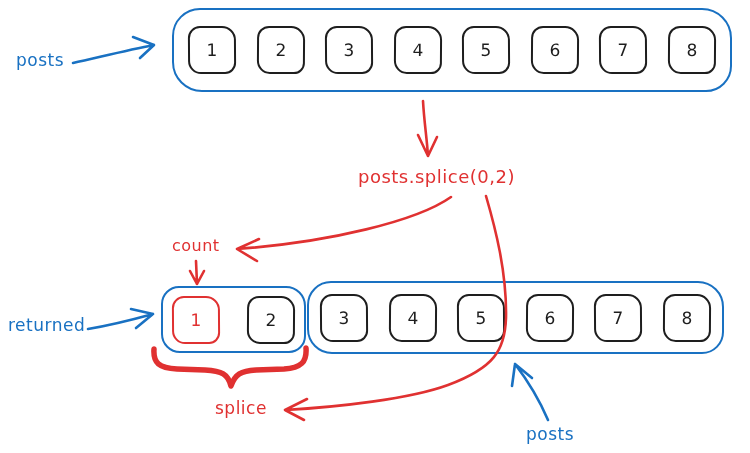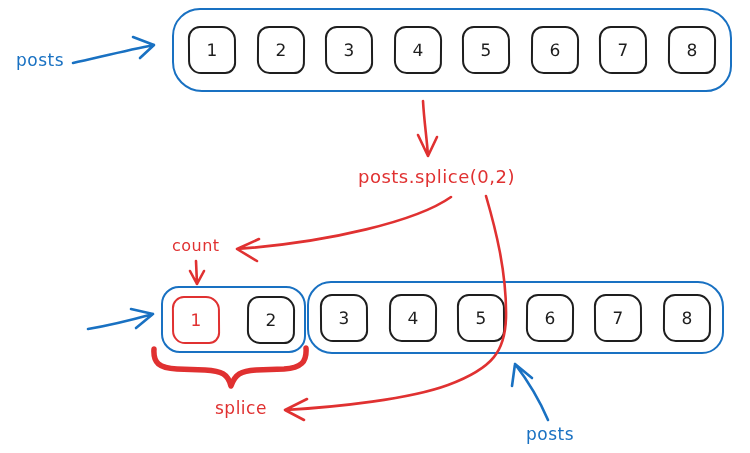--- a/index.html
+++ b/index.html
@@ -119,20 +119,21 @@
     <div class="box">4</div>
     <div class="box">5</div>
     <div class="box">6</div>
     <div class="box">7</div>
     <div class="box">8</div>
   </div>
 
   <div id="label-posts-top" class="hand-label blue-label">posts</div>
   <div id="label-operation" class="hand-label red-label">posts.splice(0,2)</div>
   <div id="label-index" class="hand-label red-label">count</div>
+  <div id="label-returned" class="hand-label blue-label">returned</div>
   <div id="label-count" class="hand-label red-label">splice</div>
   <div id="label-posts-bottom" class="hand-label blue-label">posts</div>
 
   <svg id="annotation-layer" viewBox="0 0 750 453" xmlns="http://www.w3.org/2000/svg">
 
     <path class="thin-stroke" d="M73,63 C100,57 128,50 154,45 M154,45 L133,37 M154,45 L140,58" stroke="#1971c2"></path>
 
     <path class="thin-stroke" d="M423,101 C424,120 427,140 428,156 M428,156 L418,135 M428,156 L437,137" stroke="#e03131"></path>
 
     <path class="thin-stroke" d="M451,197 C417,221 330,242 237,249 M237,249 L259,239 M237,249 L257,261" stroke="#e03131"></path>

